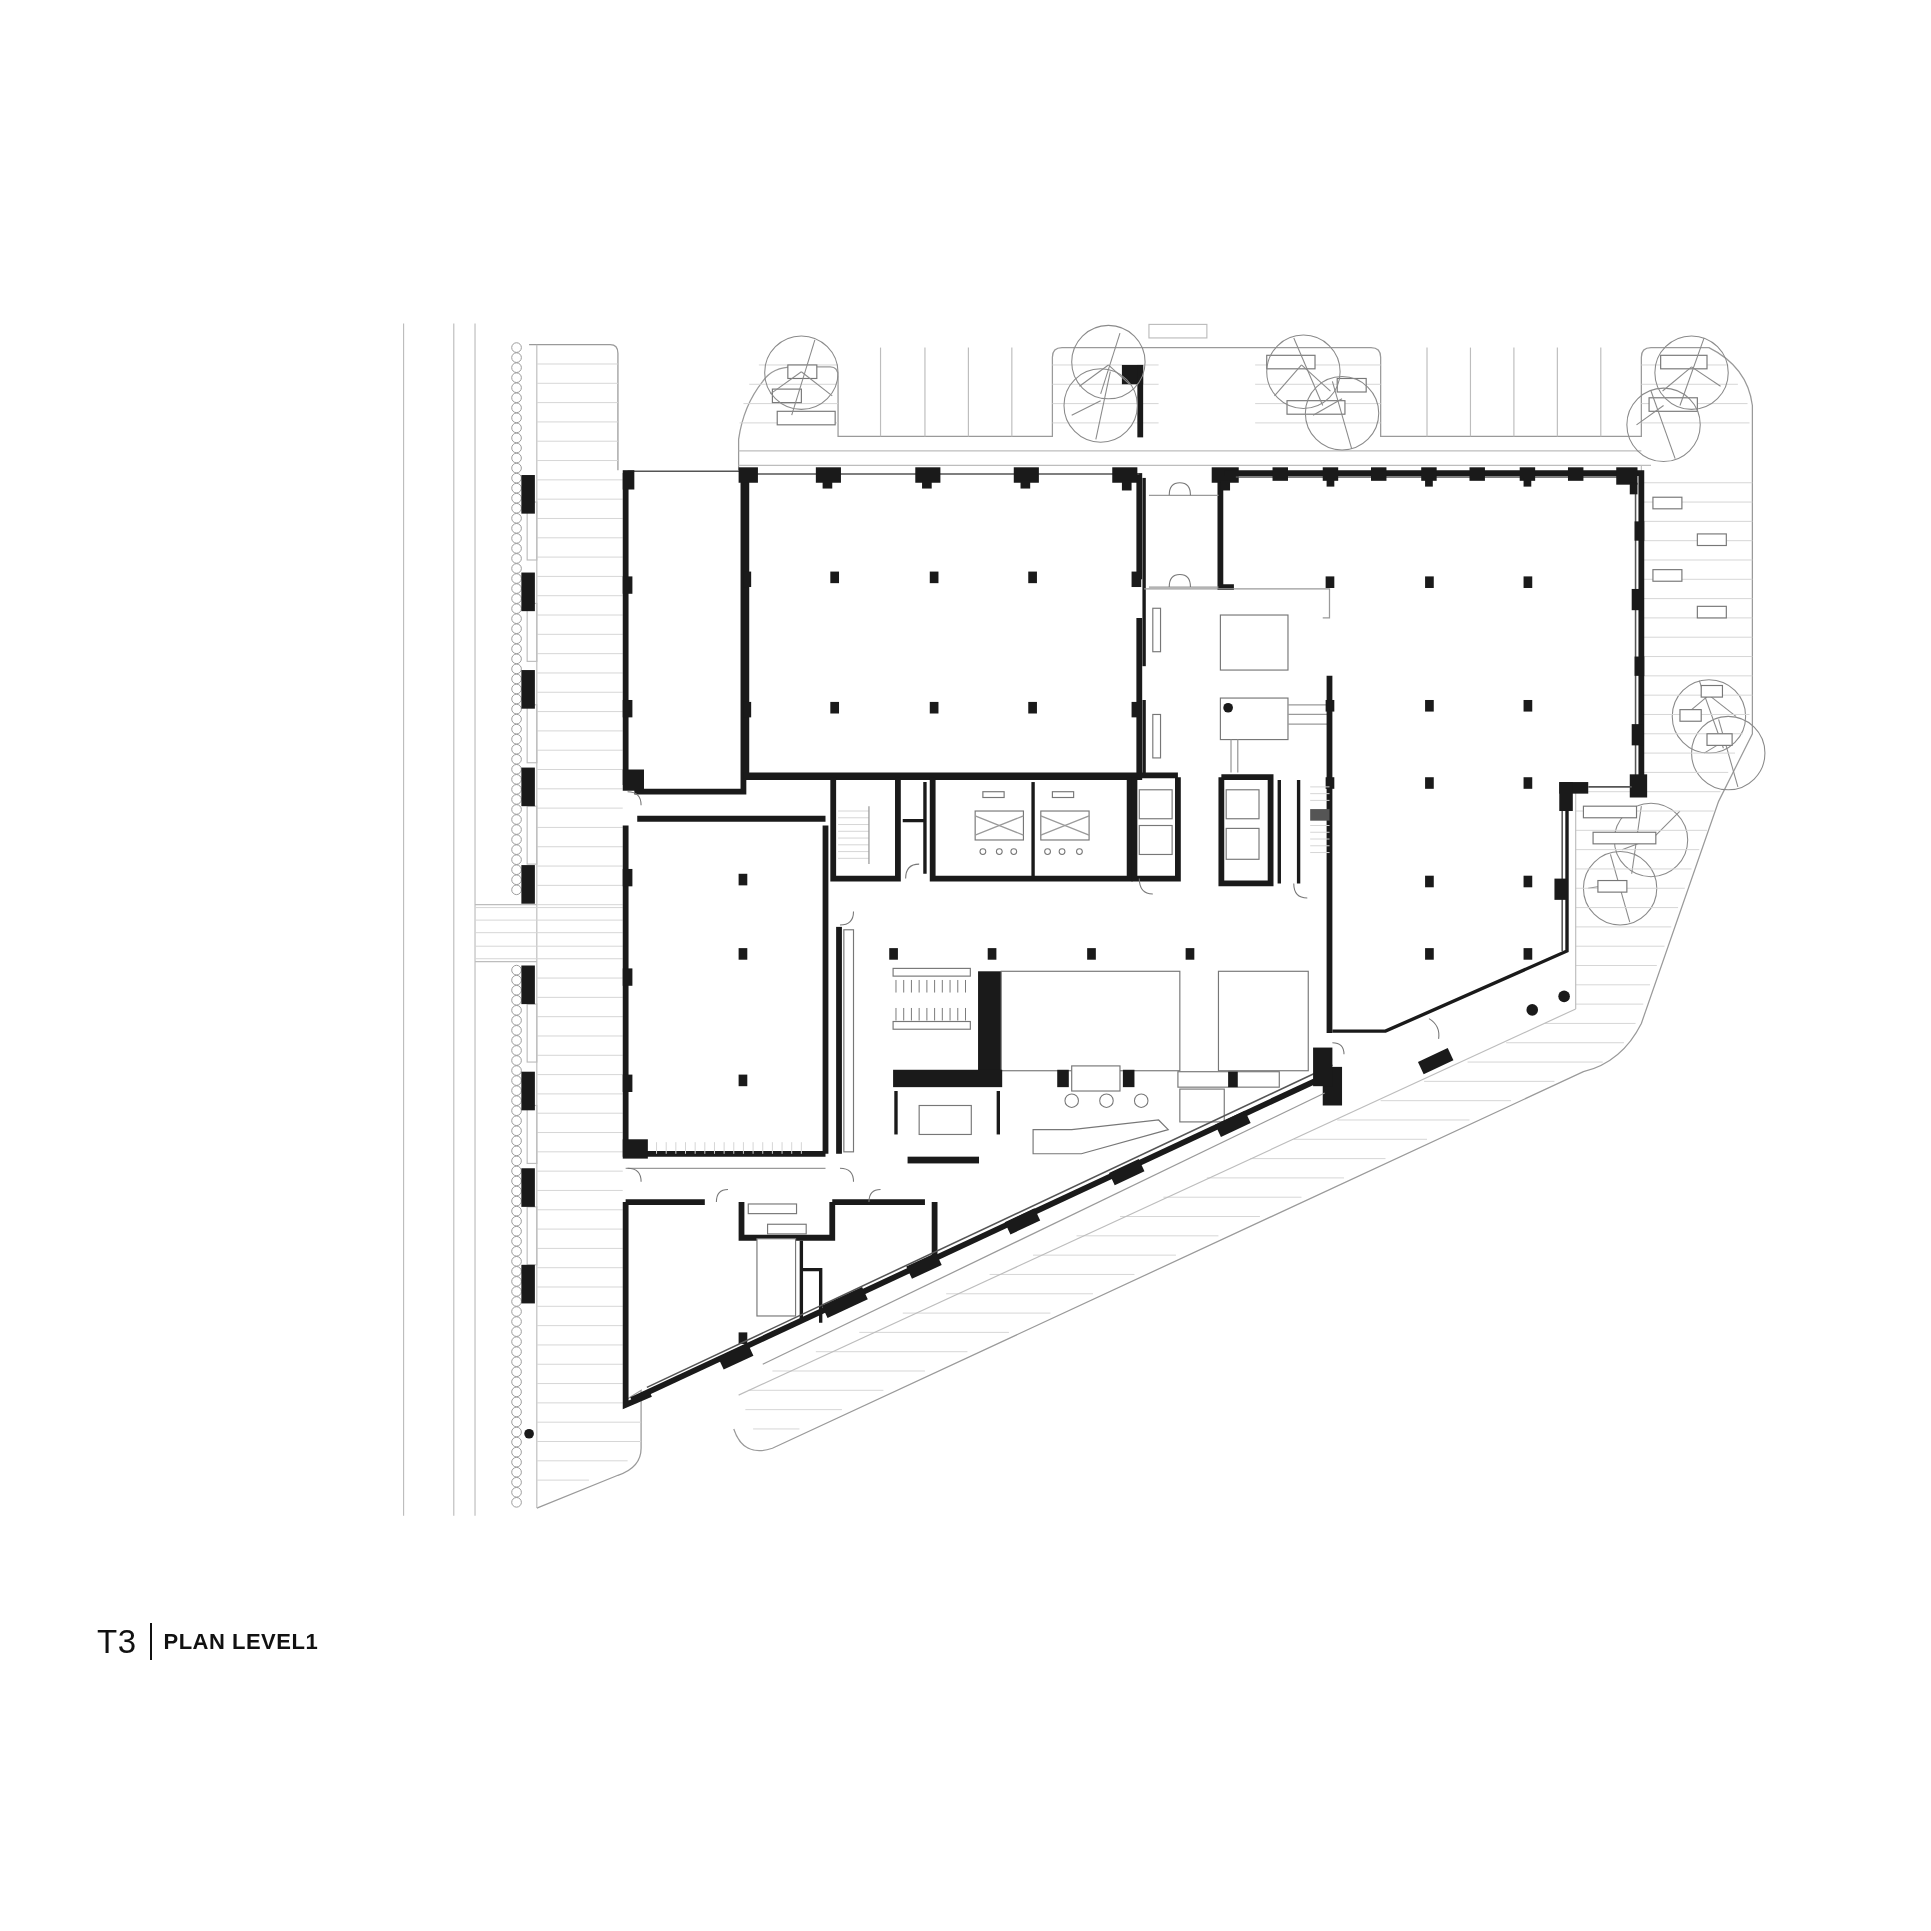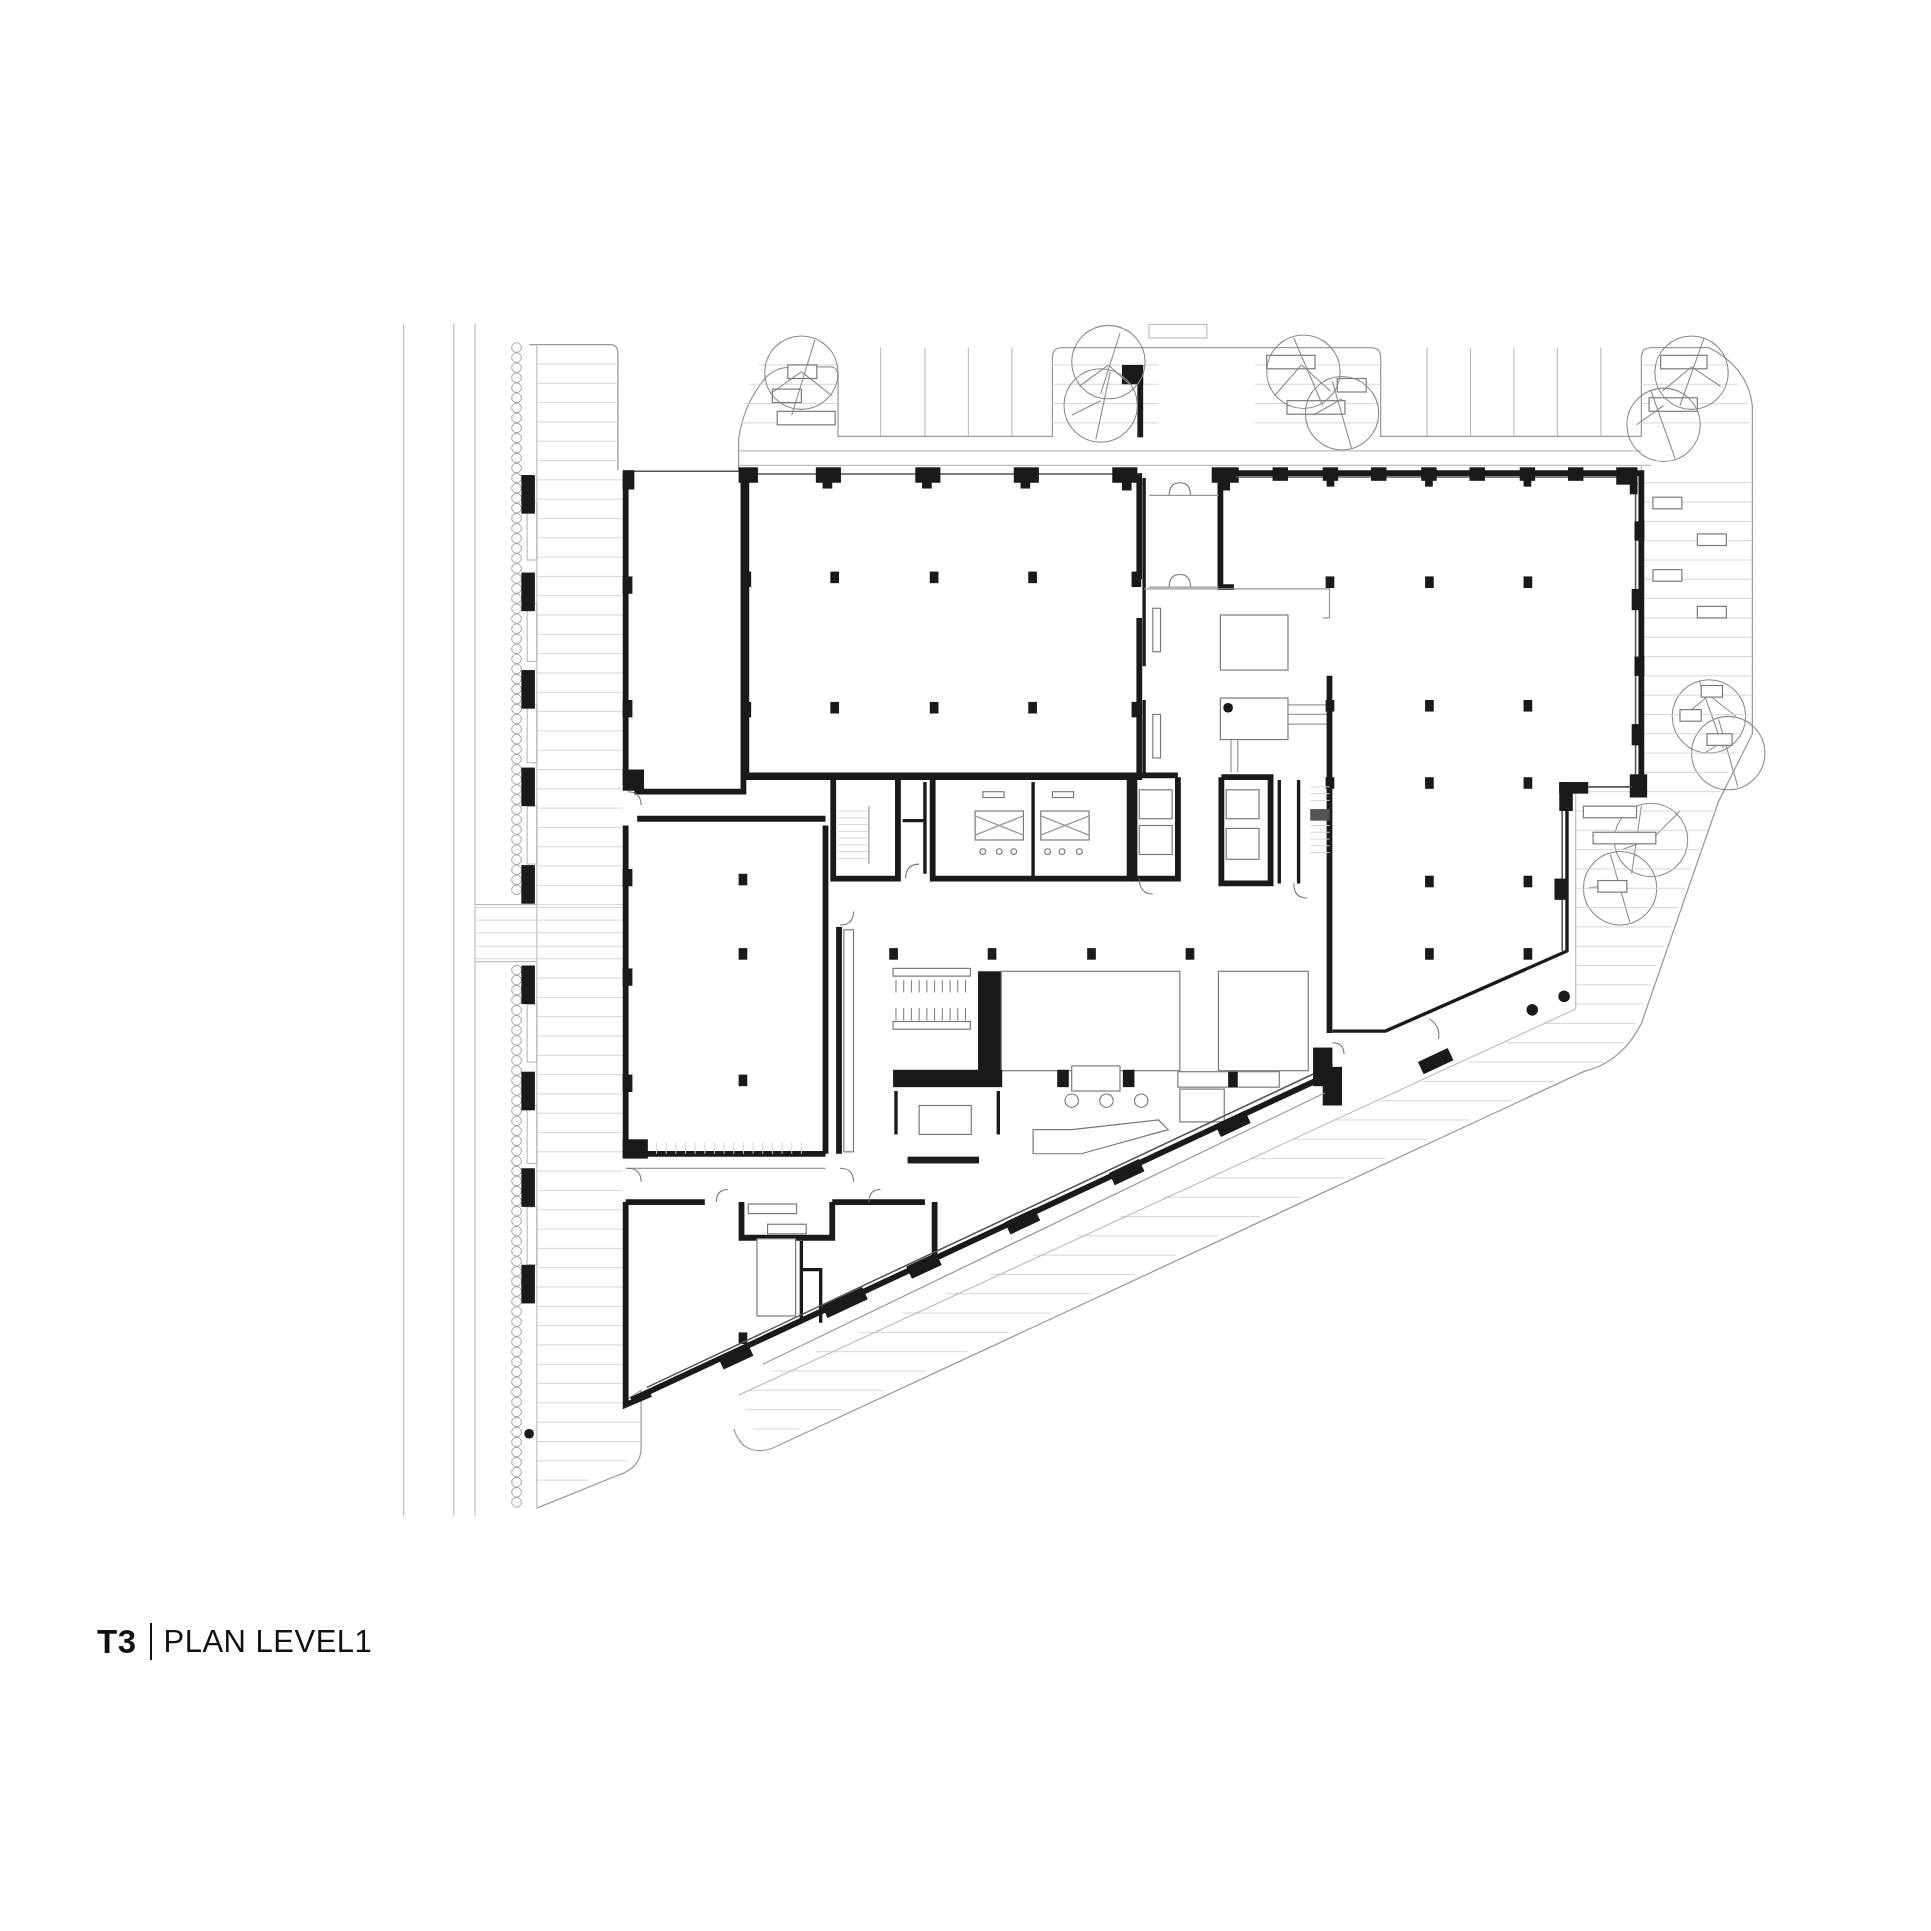--- a/index.html
+++ b/index.html
@@ -1,21 +1,21 @@
 <!DOCTYPE html>
 <html><head>
 <meta charset="utf-8">
 <style>
   html, body { margin:0; padding:0; background:#ffffff; }
   body { width:1931px; height:1931px; position:relative; overflow:hidden; font-family:"Liberation Sans", sans-serif; }
   #plan { position:absolute; left:0; top:0; width:1931px; height:1931px; }
   .title { position:absolute; left:97px; top:1622px; height:39px; display:flex; align-items:center; color:#111; }
-  .title .code { font-weight:bold; font-size:33px; letter-spacing:0.5px; }
+  .title .code { font-weight:normal; font-size:33px; letter-spacing:0.5px; }
   .title .sep { display:inline-block; width:1.9px; height:37px; background:#111; margin:0 11.6px 0 13.5px; }
-  .title .name { font-size:31px; font-weight:normal; letter-spacing:0.5px; }
+  .title .name { font-size:22px; font-weight:bold; letter-spacing:0.5px; }
   .thin { stroke:#bdbdbd; stroke-width:1.2; fill:none; }
   .thin2 { stroke:#9a9a9a; stroke-width:1.3; fill:none; }
   .hatch { stroke:#d4d4d4; stroke-width:1; }
   .wall { fill:#1a1a1a; }
   .wallline { stroke:#1a1a1a; stroke-width:6; fill:none; }
   .wallthin { stroke:#1a1a1a; stroke-width:3.5; fill:none; }
   .glass { stroke:#555; stroke-width:1.6; fill:none; }
   .tree { stroke:#8a8a8a; stroke-width:1.1; fill:none; }
   .furn { stroke:#777; stroke-width:1.2; fill:#fff; }
   .door { stroke:#777; stroke-width:1.1; fill:none; }

